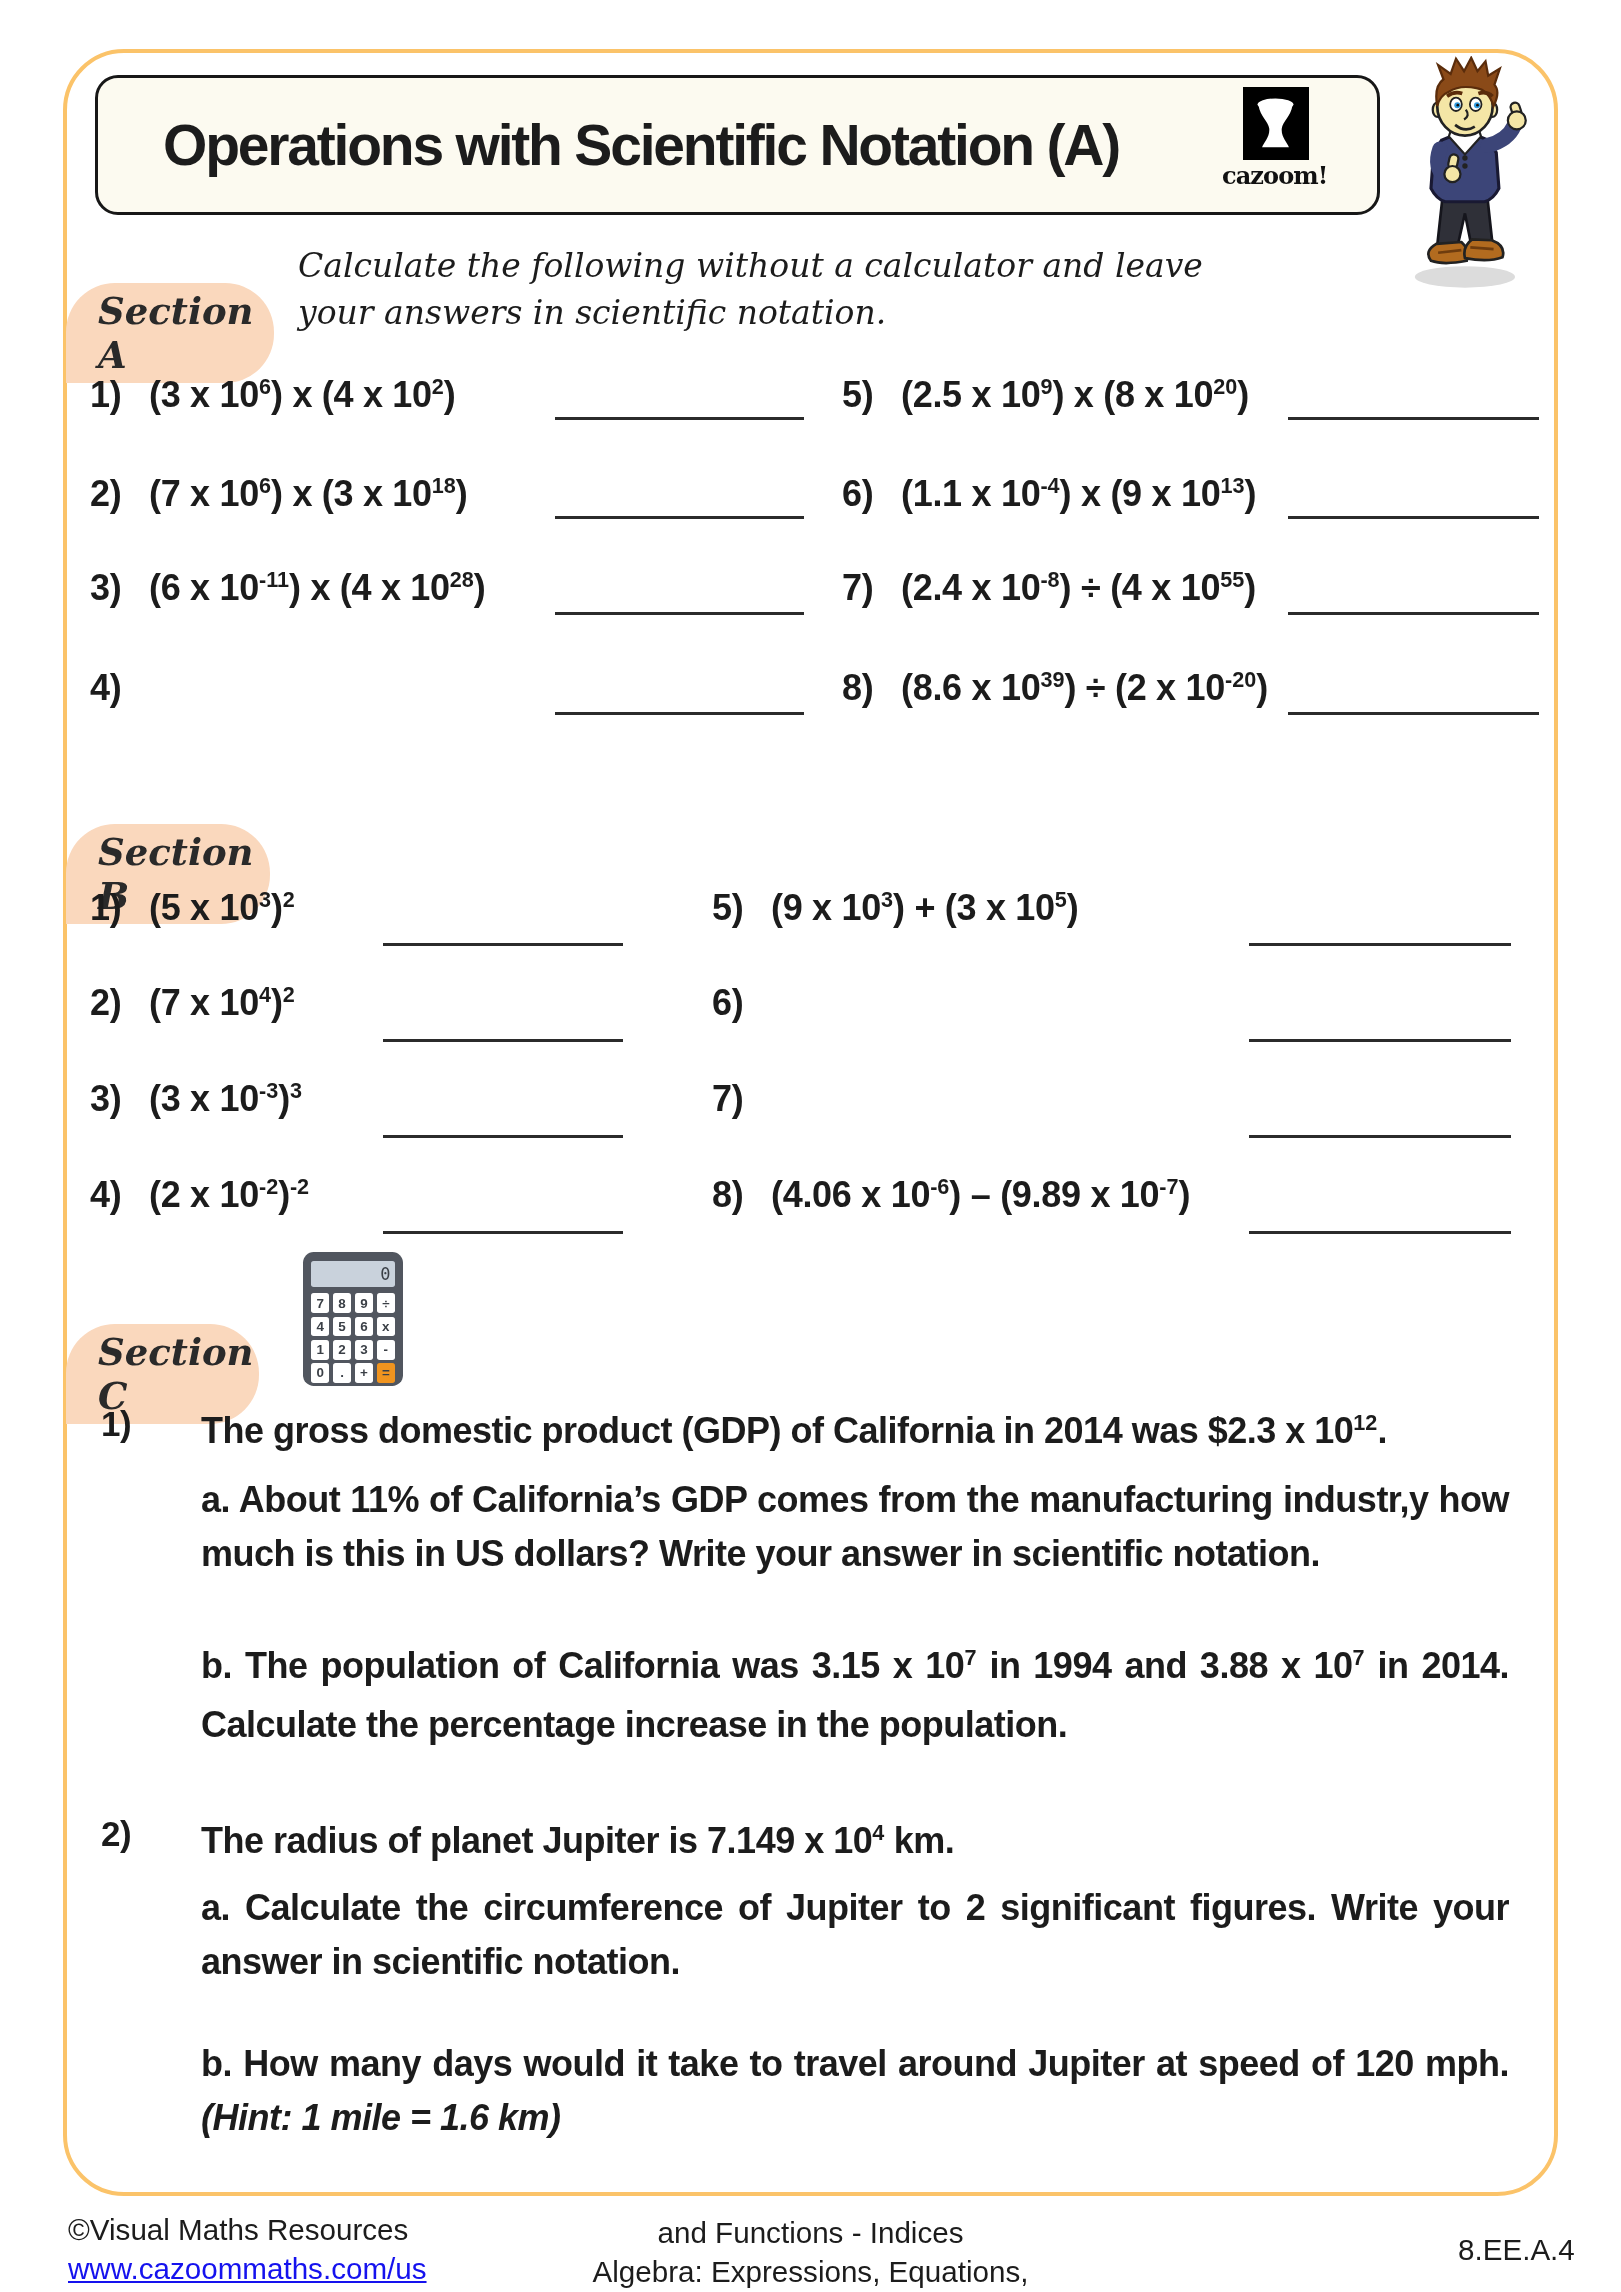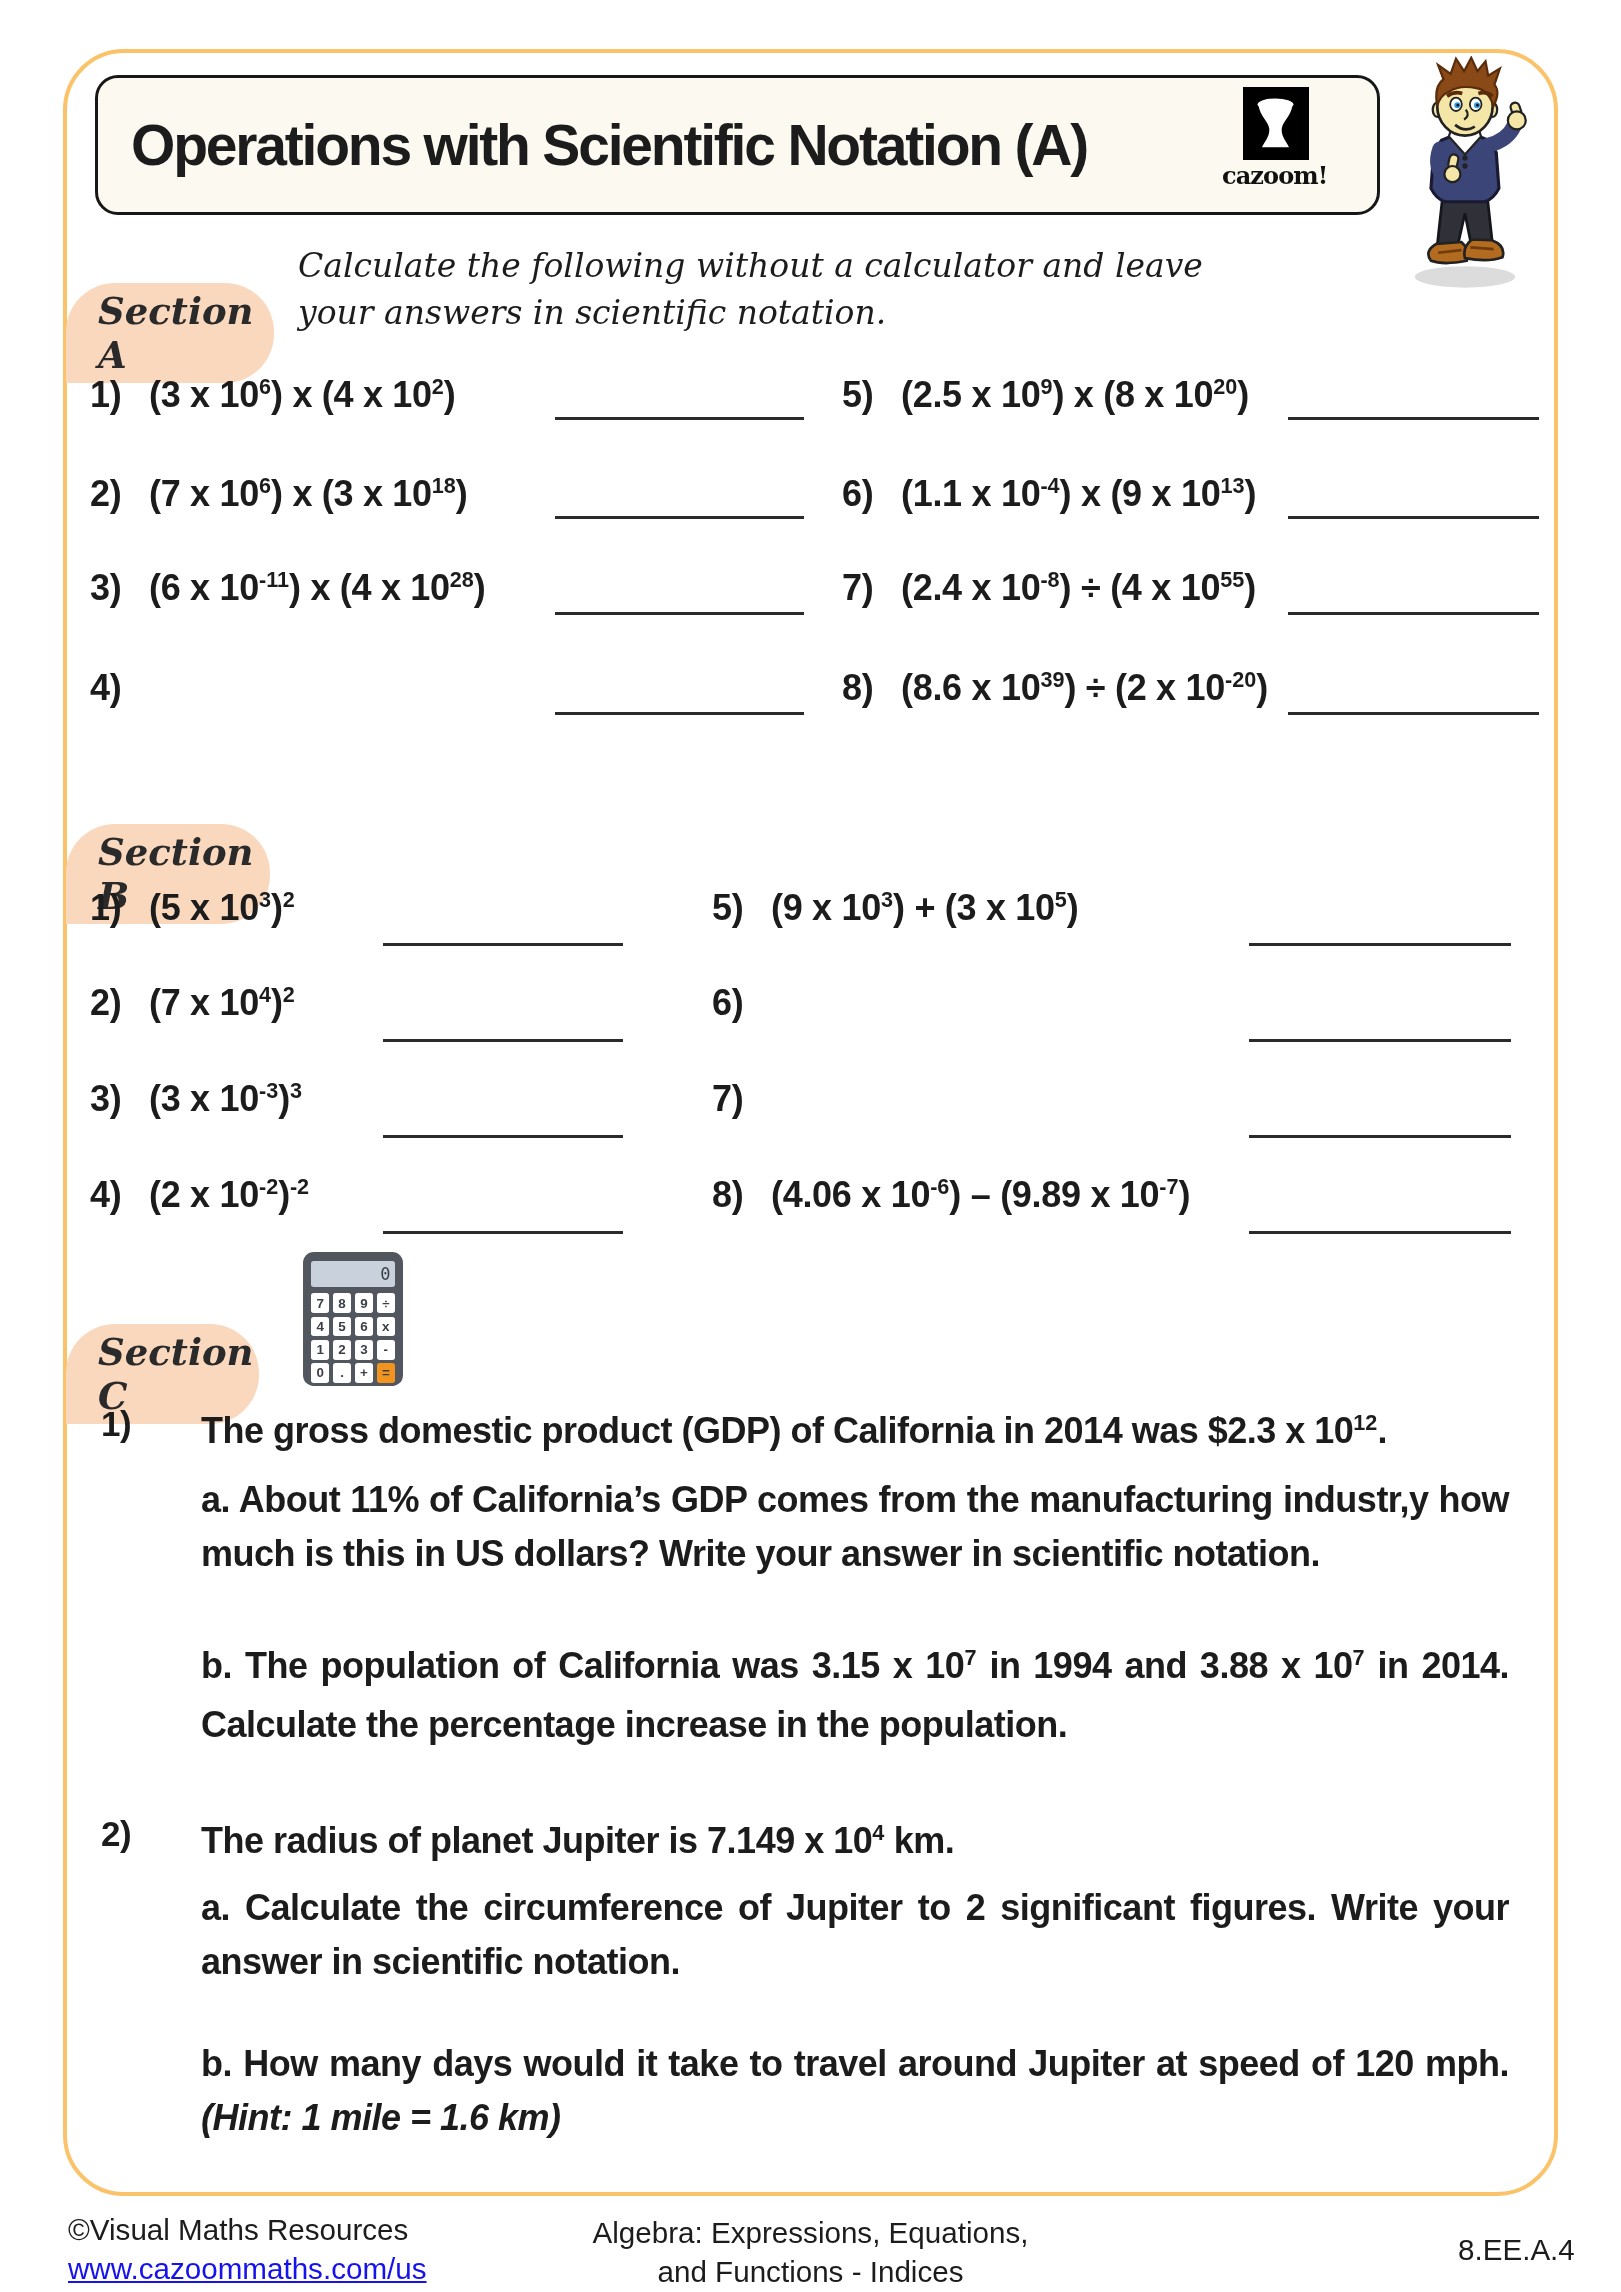--- a/index.html
+++ b/index.html
@@ -7,21 +7,21 @@
         font-family:"Liberation Sans",sans-serif;color:#1c1c1c;}
 
   
   .page-border{position:absolute;left:63px;top:49px;width:1487px;height:2139px;
                border:4.5px solid #FBC369;border-radius:61px;}
 
   
   .title-box{position:absolute;left:95px;top:75px;width:1279px;height:134px;
              background:#FCFAF0;border:3.6px solid #171717;border-radius:23px;
              display:flex;align-items:center;}
-  .page-title{padding-left:33px;font-size:57px;font-weight:700;letter-spacing:-2.2px;
+  .page-title{padding-left:65px;font-size:57px;font-weight:700;letter-spacing:-2.2px;
               white-space:nowrap;color:#1c1c1c;}
   .brand{position:absolute;right:48px;top:9px;width:107px;text-align:left;}
   .brand-box{width:66px;height:73px;background:#000;margin:0 auto;
              display:flex;align-items:center;justify-content:center;}
   .brand-name{font-family:"DejaVu Serif",serif;font-weight:700;font-size:24px;
               letter-spacing:-0.9px;margin-top:0.9px;color:#111;}
 
   
   .mascot{position:absolute;left:1386px;top:56px;}
 
@@ -248,19 +248,19 @@
   <span class="cnum" style="top:1814px">2)</span>
   <div class="cpar" style="top:1814px">The radius of planet Jupiter is 7.149 x 10<sup>4</sup> km.</div>
   <div class="cpar" style="top:1881px">a. Calculate the circumference of Jupiter to 2 significant figures. Write your answer in scientific notation.</div>
   <div class="cpar" style="top:2037px">
     <span>b. How many days would it take to travel around Jupiter at speed of 120 mph.</span><span class="hint">(Hint: 1 mile = 1.6 km)</span>
   </div>
 
   <div class="foot foot-left">©Visual Maths Resources</div>
   <a class="foot-link">www.cazoommaths.com/us</a>
   <div class="foot foot-center">
+    <div>and Functions - Indices</div>
     <div>Algebra: Expressions, Equations,</div>
-    <div>and Functions - Indices</div>
   </div>
   <div class="foot foot-right">8.EE.A.4</div>
 
 </div>
 
 
 </body></html>

